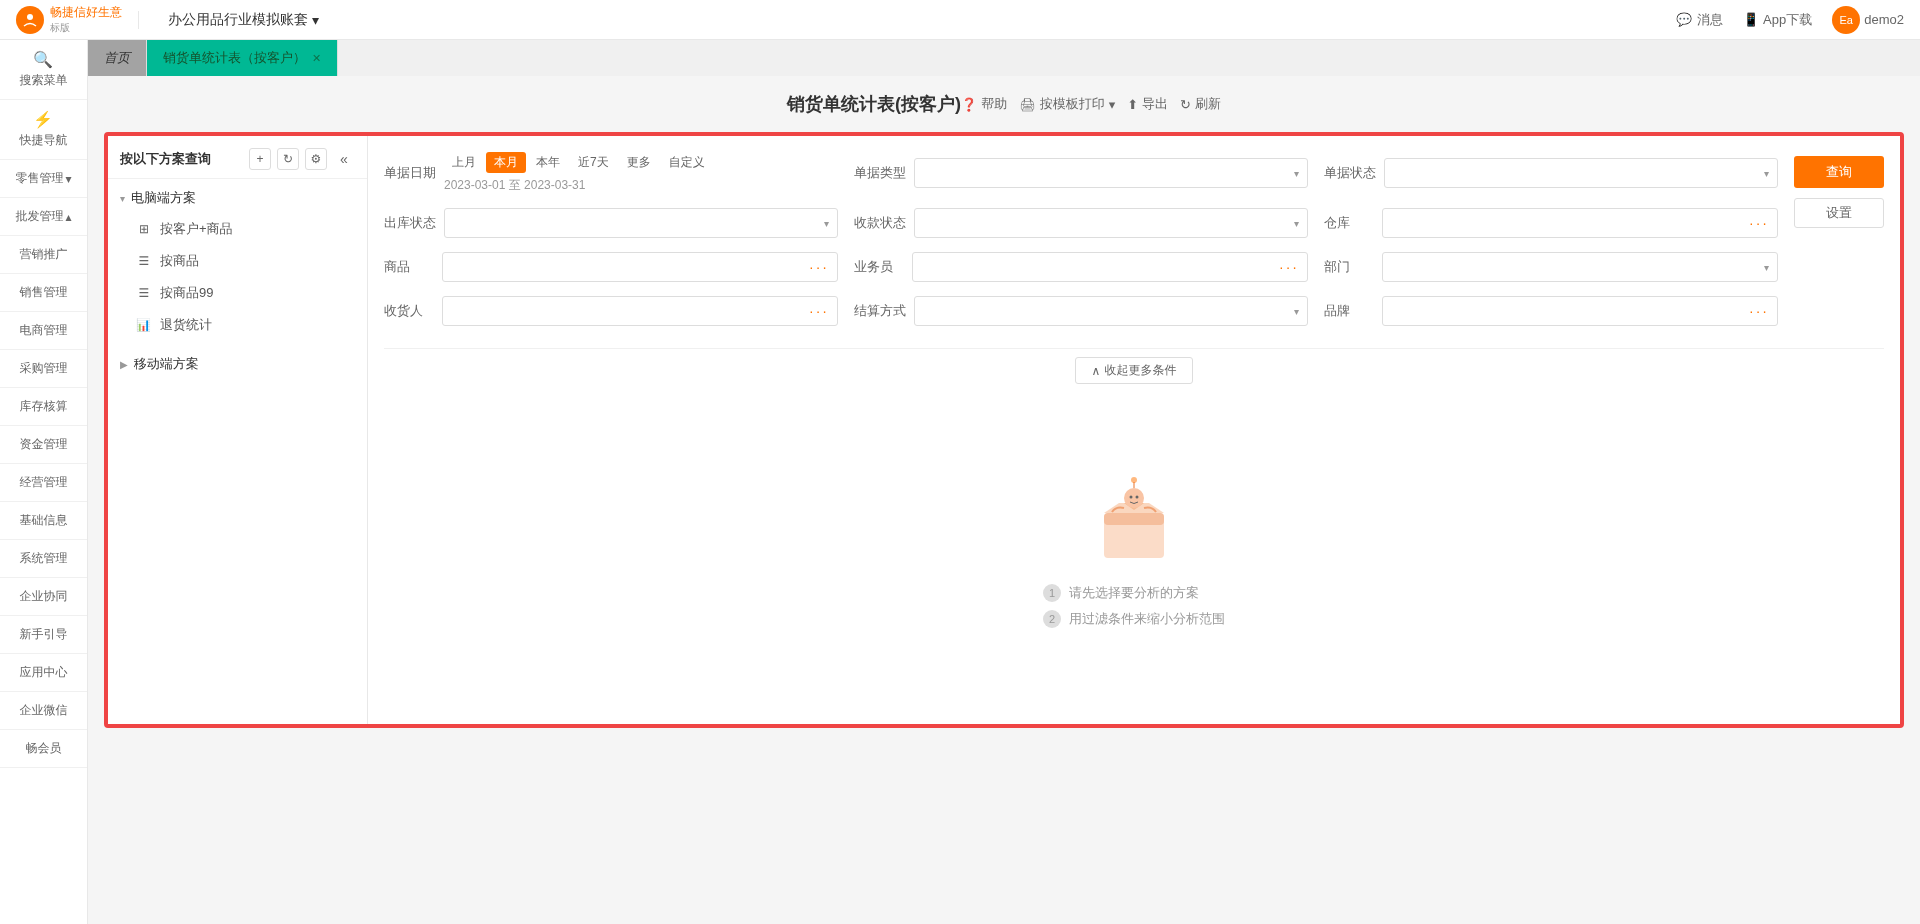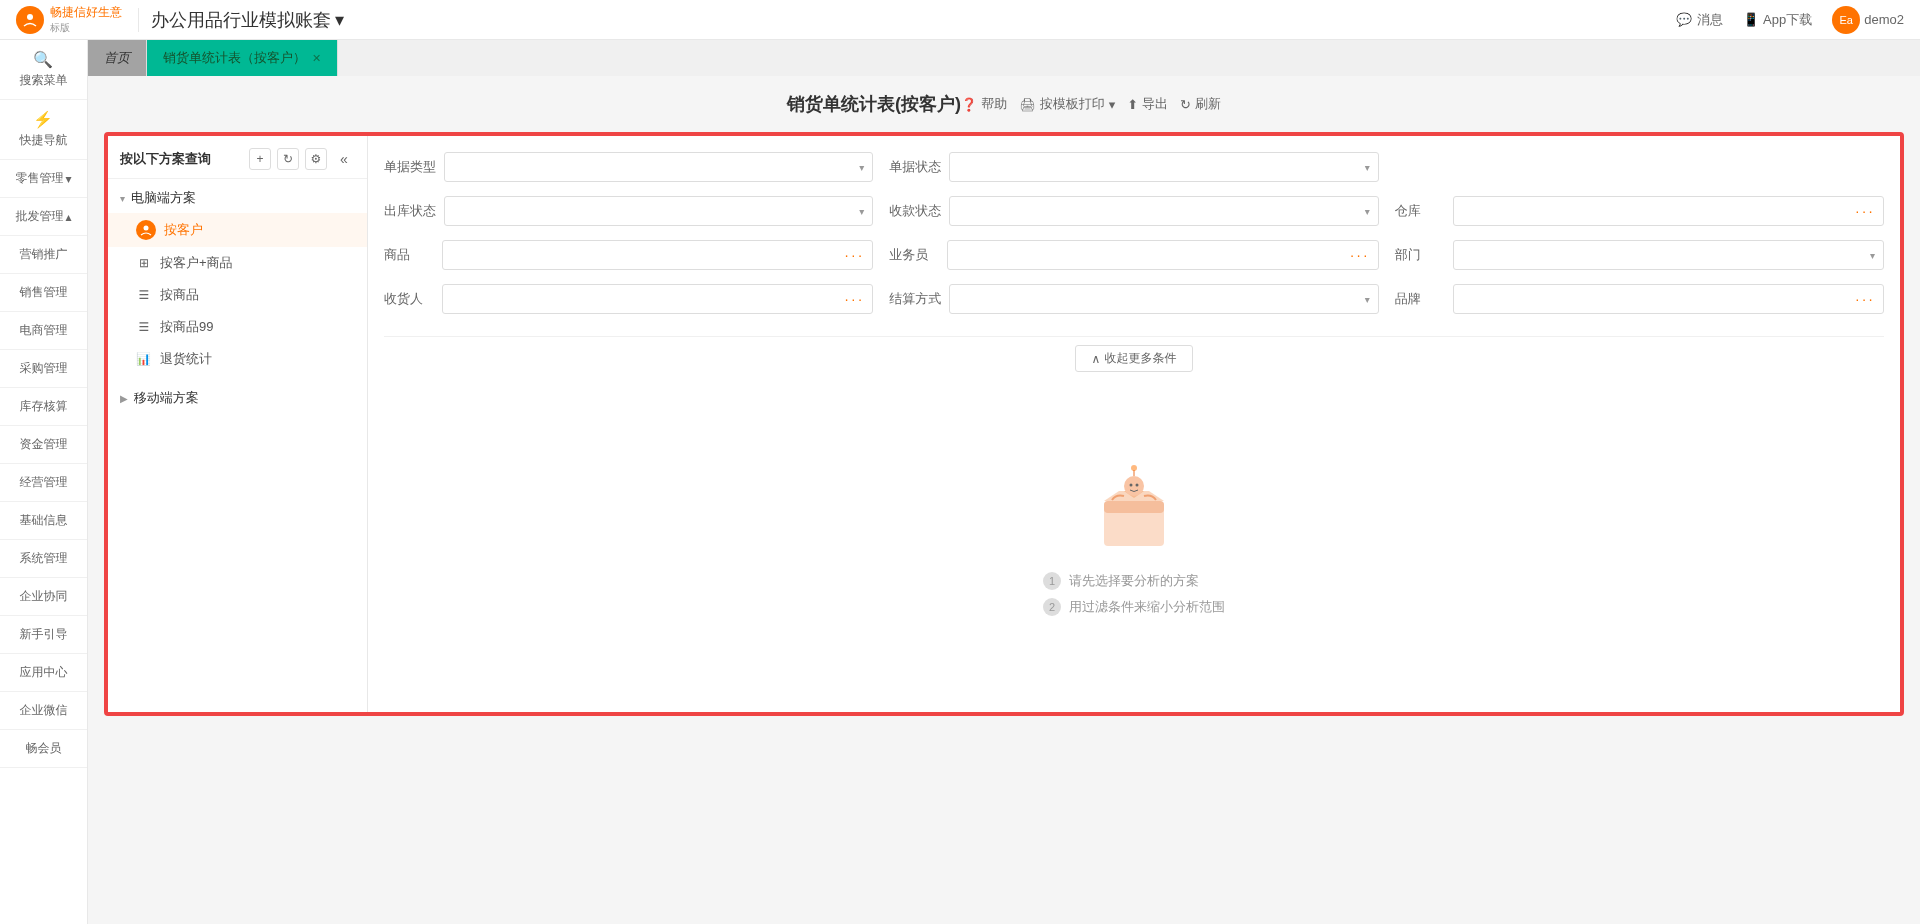--- a/index.html
+++ b/index.html
@@ -19,21 +19,21 @@
       left: 0;
       right: 0;
       z-index: 100;
     }
     .top-header-left { display: flex; align-items: center; gap: 8px; }
     .logo-area { display: flex; align-items: center; gap: 6px; }
     .logo-icon { width: 28px; height: 28px; background: #ff7300; border-radius: 50%; display: flex; align-items: center; justify-content: center; color: white; font-size: 10px; font-weight: bold; }
     .logo-text { font-size: 12px; color: #666; line-height: 1.3; }
     .logo-text .line1 { color: #ff7300; font-weight: normal; font-size: 12px; }
     .logo-text .line2 { color: #999; font-size: 10px; }
-    .platform-selector { display: flex; align-items: center; gap: 4px; color: #333; font-size: 18px; cursor: pointer; border-left: 1px solid #e8e8e8; padding-left: 12px; margin-left: 8px; }
+    .platform-selector { display: flex; align-items: center; gap: 4px; color: #333; font-size: 14px; cursor: pointer; border-left: 1px solid #e8e8e8; padding-left: 29px; margin-left: 8px; }
     .top-header-right { display: flex; align-items: center; gap: 20px; }
     .header-action { display: flex; align-items: center; gap: 4px; color: #666; cursor: pointer; font-size: 13px; }
     .user-avatar { width: 28px; height: 28px; border-radius: 50%; background: #ff7300; display: flex; align-items: center; justify-content: center; color: white; font-size: 11px; }
 
     
     .sidebar {
       position: fixed;
       left: 0;
       top: 40px;
       bottom: 0;
@@ -529,29 +529,20 @@
             </div>
           </div>
         </div>
 
         <div class="scheme-group">
           <div class="scheme-group-title">
             <span class="expand-arrow">▾</span>
             <span>电脑端方案</span>
           </div>
 
-          <div class="scheme-item active">
-            <div class="scheme-item-icon" style="background:#ff7300;">
-              <svg width="12" height="12" viewBox="0 0 12 12">
-                  <circle cx="6" cy="4" r="2.5" fill="white"></circle>
-                  <path d="M1 11 Q6 7 11 11" stroke="white" stroke-width="1.2" fill="none"></path>
-                </svg>
-            </div>
-            <span>按客户</span>
-          </div>
 
           <div class="scheme-item">
             <span class="scheme-item-icon small">⊞</span>
             <span>按客户+商品</span>
           </div>
 
           <div class="scheme-item">
             <span class="scheme-item-icon small">☰</span>
             <span>按商品</span>
           </div>
@@ -574,20 +565,34 @@
           </div>
         </div>
       </div>
 
       <div class="filter-panel">
         <div class="filter-row-with-btn">
           <div class="filter-fields">
 
             <div class="filter-row">
 
+              <div class="filter-field">
+                <span class="filter-label">单据日期</span>
+                <div class="date-filter-wrap">
+                  <div class="date-tabs">
+                    <span class="date-tab">上月</span>
+                    <span class="date-tab active">本月</span>
+                    <span class="date-tab">本年</span>
+                    <span class="date-tab">近7天</span>
+                    <span class="date-tab">更多</span>
+                    <span class="date-tab">自定义</span>
+                  </div>
+                  <div class="date-range">2023-03-01 至 2023-03-31</div>
+                </div>
+              </div>
 
               <div class="filter-field">
                 <span class="filter-label">单据类型</span>
                 <div class="filter-input-wrap">
                   <span></span>
                   <span class="arrow">▾</span>
                 </div>
               </div>
 
               <div class="filter-field">
@@ -665,20 +670,24 @@
               <div class="filter-field">
                 <span class="filter-label">品牌</span>
                 <div class="filter-input-wrap">
                   <span></span>
                   <span class="dots">···</span>
                 </div>
               </div>
             </div>
           </div>
 
+          <div class="btn-panel">
+            <button class="query-btn">查询</button>
+            <button class="settings-btn">设置</button>
+          </div>
         </div>
 
         <div class="collapse-row">
           <div class="collapse-btn">
             <span>∧</span>
             <span>收起更多条件</span>
           </div>
         </div>
 
         <div class="empty-state">

